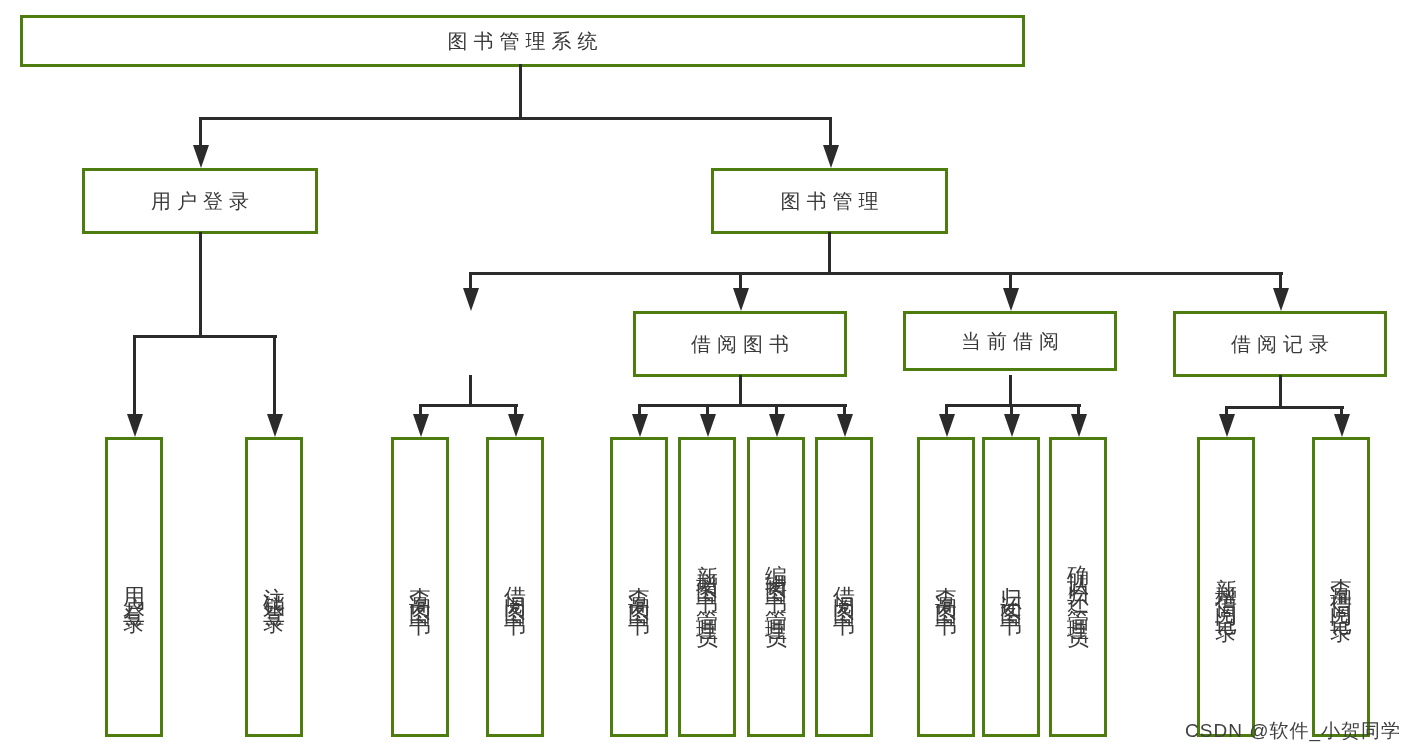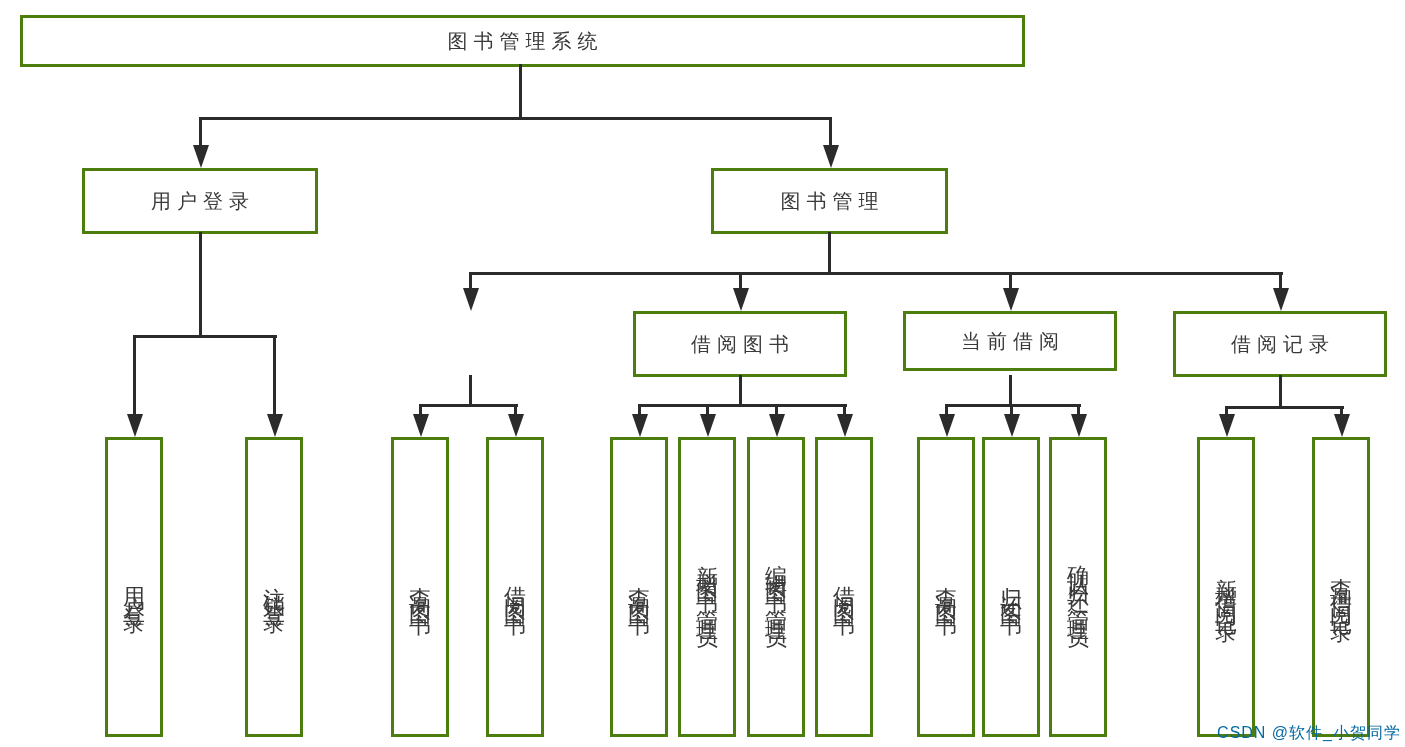--- a/index.html
+++ b/index.html
@@ -25,21 +25,21 @@
   }
   .line{position:absolute;background:#2b2b2b;}
   .arrow{position:absolute;width:3px;background:#2b2b2b;}
   .arrow::after{
     content:"";position:absolute;top:100%;left:50%;margin-left:-8px;
     border-left:8px solid transparent;border-right:8px solid transparent;
     border-top:23px solid #2b2b2b;width:0;height:0;
   }
   .watermark{
     position:absolute;right:4px;bottom:3px;
-    font-size:16px;letter-spacing:1px;color:#0369a1;white-space:nowrap;
+    font-size:19px;letter-spacing:1px;color:#404040;white-space:nowrap;
   }
 </style>
 </head>
 <body>
 
 <div class="stage">
 
   <div class="box hbox" style="left:20px;top:15px;width:1005px;height:52px;">
     <span>图书管理系统</span>
   </div>

